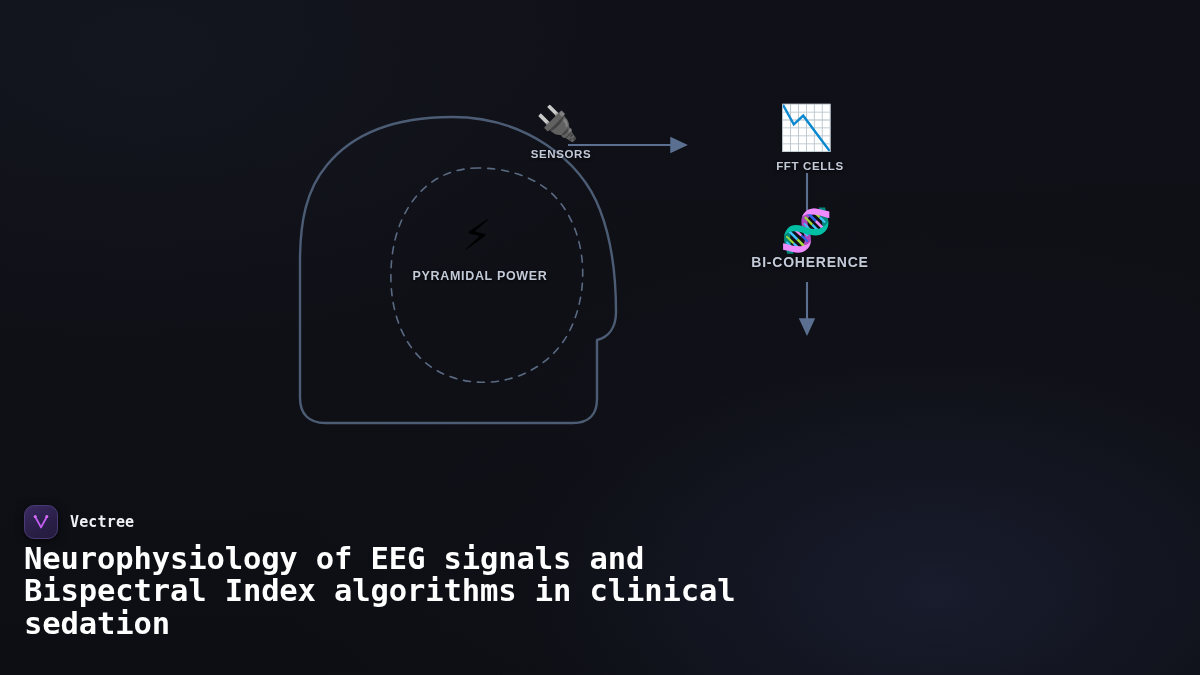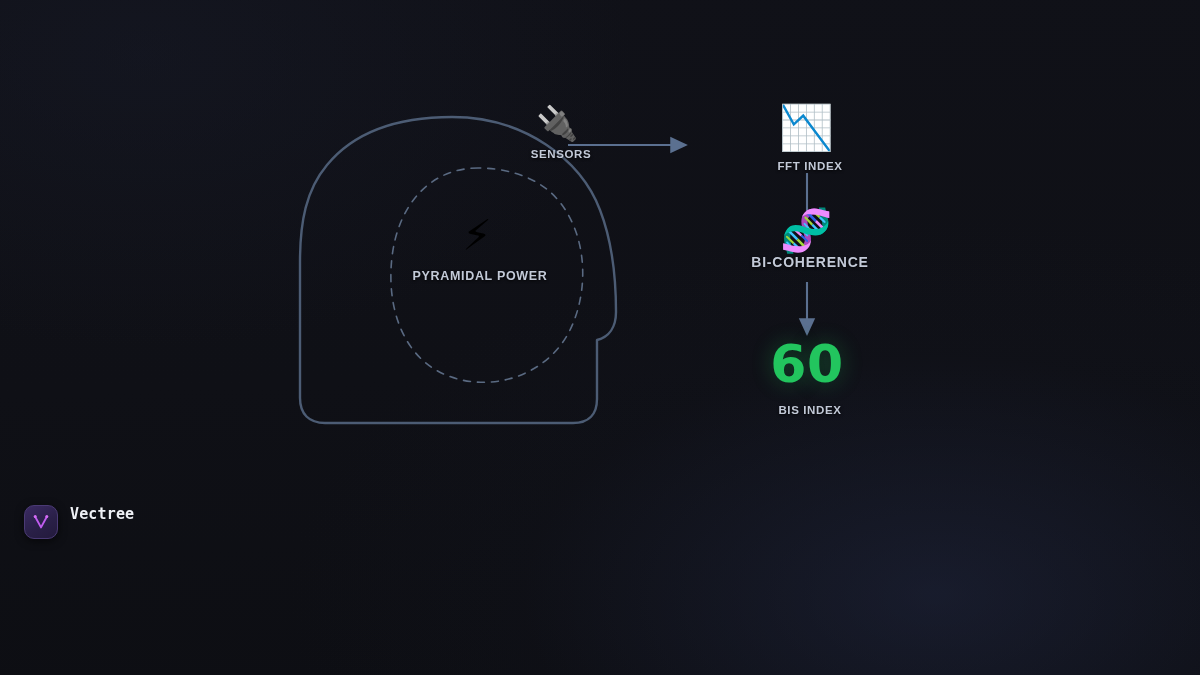--- a/index.html
+++ b/index.html
@@ -99,20 +99,21 @@
     bottom: 0;
     width: 1200px;
     height: 192px;
   }
 
   #brand-row {
     position: absolute;
     left: 24px;
     top: 22px;
     display: flex;
+    align-items: center;
     gap: 12px;
   }
   #brand-logo {
     width: 32px;
     height: 32px;
     border-radius: 10px;
     background: linear-gradient(150deg, #3b2a63 0%, #2a2048 55%, #231a3c 100%);
     border: 1px solid #4a3a74;
     display: flex;
     align-items: center;
@@ -196,43 +197,40 @@
     <span class="node-label">SENSORS</span>
   </div>
 
   <div class="node" id="node-pyramidal">
     <span class="node-glyph">⚡</span>
     <span class="node-label">PYRAMIDAL POWER</span>
   </div>
 
   <div class="node" id="node-fft">
     <span class="node-glyph">📉</span>
-    <span class="node-label">FFT INDEX</span>
+    <span class="node-label">FFT CELLS</span>
   </div>
 
   <div class="node" id="node-bicoherence">
     <span class="node-glyph">🧬</span>
     <span class="node-label">BI-COHERENCE</span>
   </div>
 
-  <div class="node" id="node-bis">
-    <span class="node-value">60</span>
-    <span class="node-label">BIS INDEX</span>
-  </div>
 
   <div id="footer">
 
     <div id="brand-row">
       <div id="brand-logo">
         <svg width="20" height="20" viewBox="0 0 20 20" aria-hidden="true">
           <path d="M4.2 4.8 L10 15.4 L15.8 4.8" fill="none" stroke="#c05cf0" stroke-width="1.9" stroke-linecap="round" stroke-linejoin="round"></path>
           <circle cx="4.2" cy="4.6" r="1.5" fill="#d56ef5"></circle>
           <circle cx="15.8" cy="4.6" r="1.5" fill="#d56ef5"></circle>
         </svg>
       </div>
       <span id="brand-name">Vectree</span>
     </div>
 
+    <h1 id="headline">Neurophysiology of EEG signals and Bispectral Index algorithms in clinical sedation</h1>
 
 
   </div>
 
 </div>
 
 </body></html>

